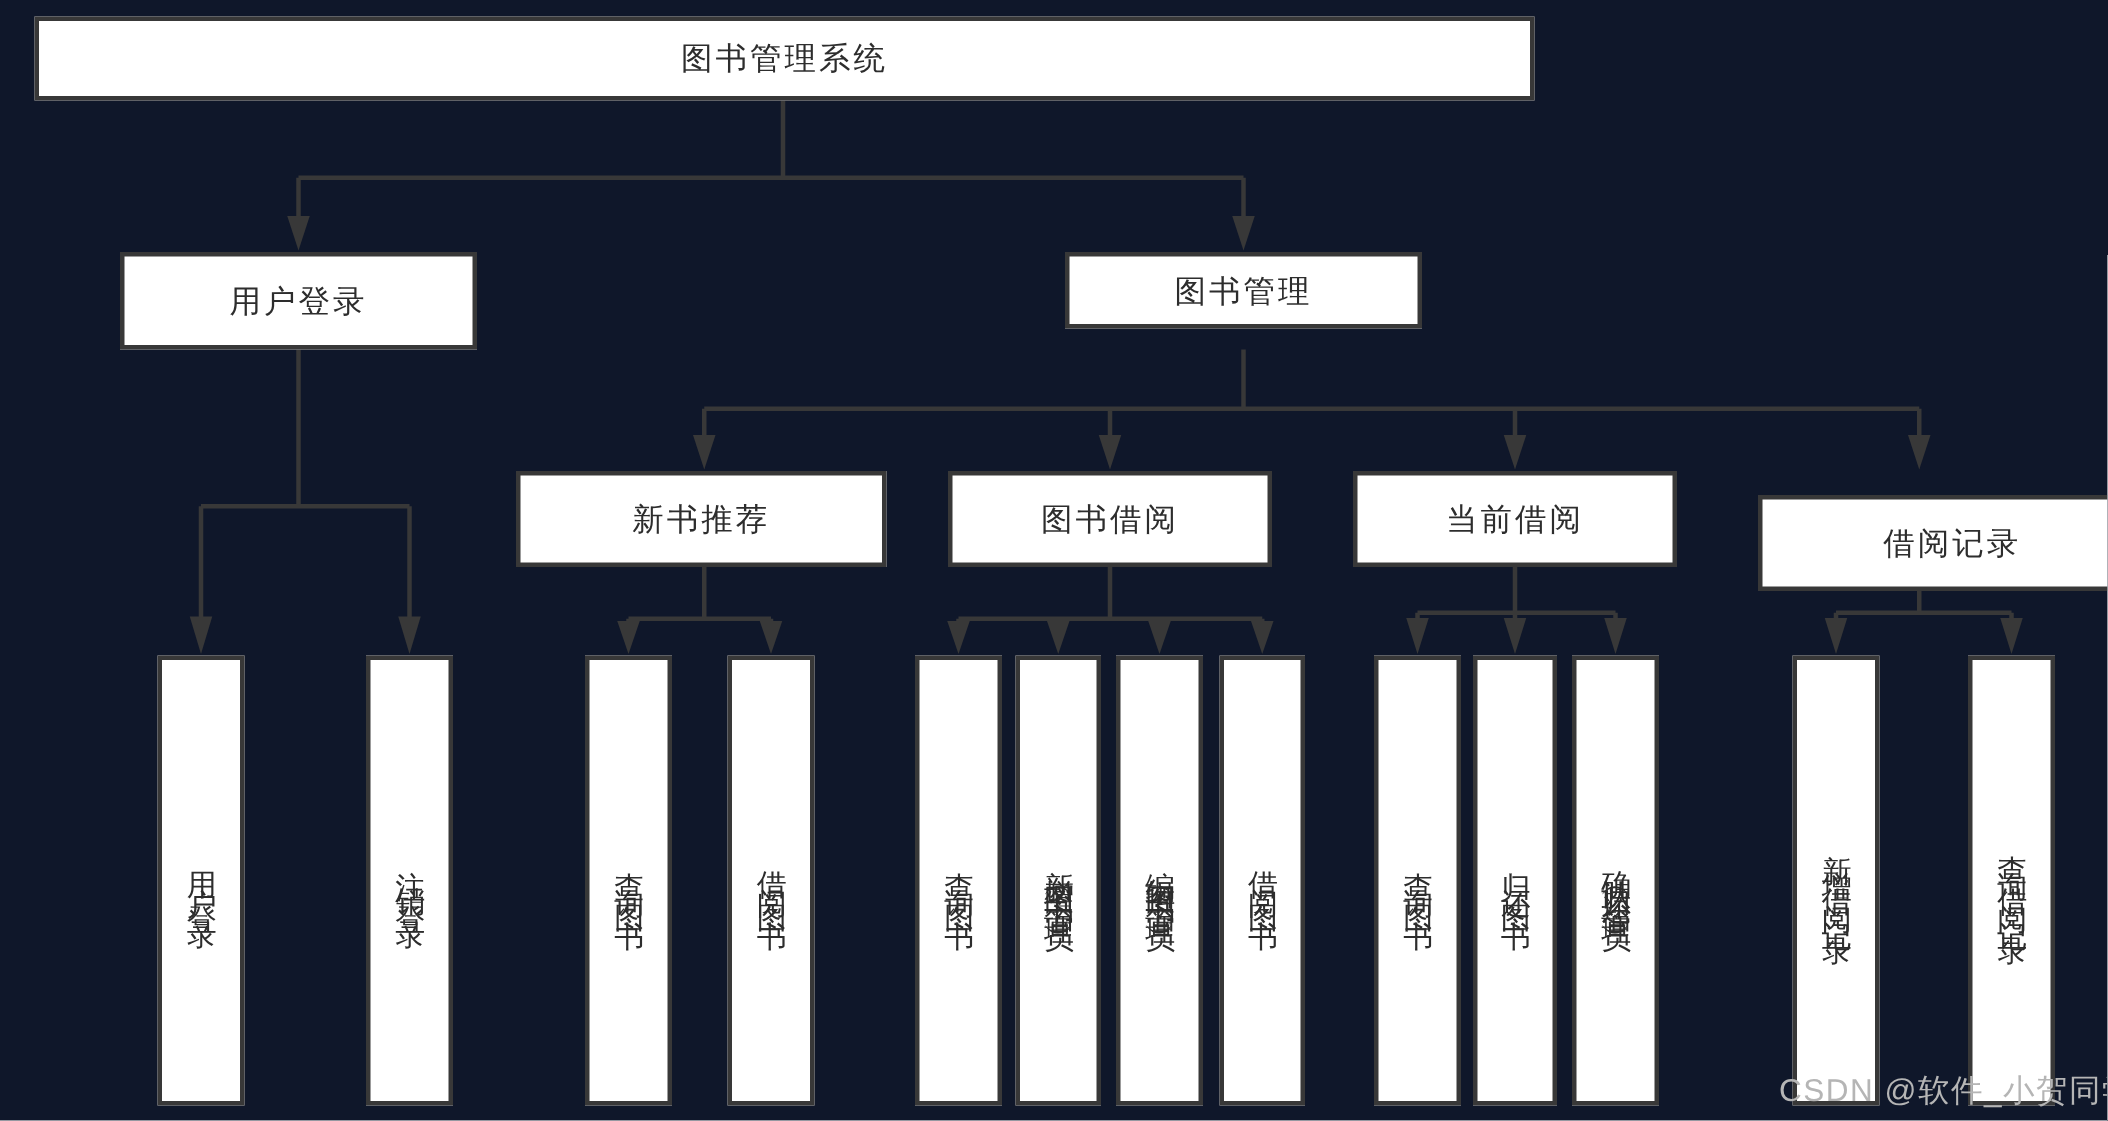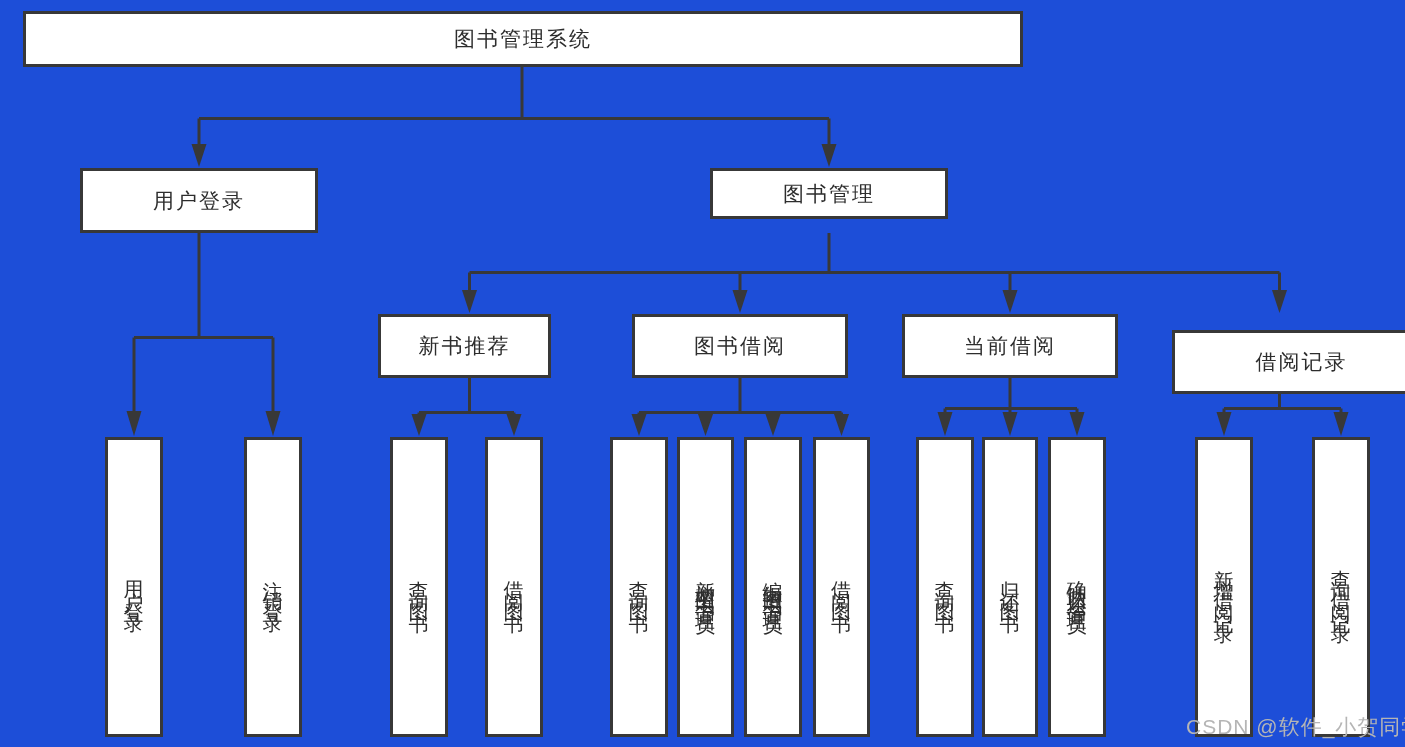--- a/index.html
+++ b/index.html
@@ -1,17 +1,17 @@
 <!DOCTYPE html>
 <html><head>
 <meta charset="utf-8">
 <style>
   html,body{margin:0;padding:0;background:#ffffff;}
   .canvas{
-    position:relative;width:1405px;height:747px;background:#1d4ed8;
+    position:relative;width:1405px;height:747px;background:#0f172a;
     font-family:"Liberation Sans","DejaVu Sans",sans-serif;overflow:hidden;text-align:center;
   }
   .wires{position:absolute;left:0;top:0;width:1405px;height:747px;pointer-events:none;}
   .wires path{stroke:#383838;stroke-width:3;fill:none;}
   .wires polygon{fill:#383838;stroke:none;}
   .node{
     position:absolute;box-sizing:border-box;background:#ffffff;
     border:3px solid #383838;display:flex;align-items:center;justify-content:center;
     color:#2d2d2d;
   }
@@ -79,21 +79,21 @@
     <span class="lbl">图书管理系统</span>
   </div>
 
   <div class="node hnode" style="left:80px;top:168px;width:238px;height:65px">
     <span class="lbl">用户登录</span>
   </div>
   <div class="node hnode" style="left:710px;top:168px;width:238px;height:51px">
     <span class="lbl">图书管理</span>
   </div>
 
-  <div class="node hnode" style="left:378px;top:314px;width:173px;height:64px">
+  <div class="node hnode" style="left:344px;top:314px;width:247px;height:64px">
     <span class="lbl">新书推荐</span>
   </div>
   <div class="node hnode" style="left:632px;top:314px;width:216px;height:64px">
     <span class="lbl">图书借阅</span>
   </div>
   <div class="node hnode" style="left:902px;top:314px;width:216px;height:64px">
     <span class="lbl">当前借阅</span>
   </div>
   <div class="node hnode" style="left:1172px;top:330px;width:259px;height:64px">
     <span class="lbl">借阅记录</span>

